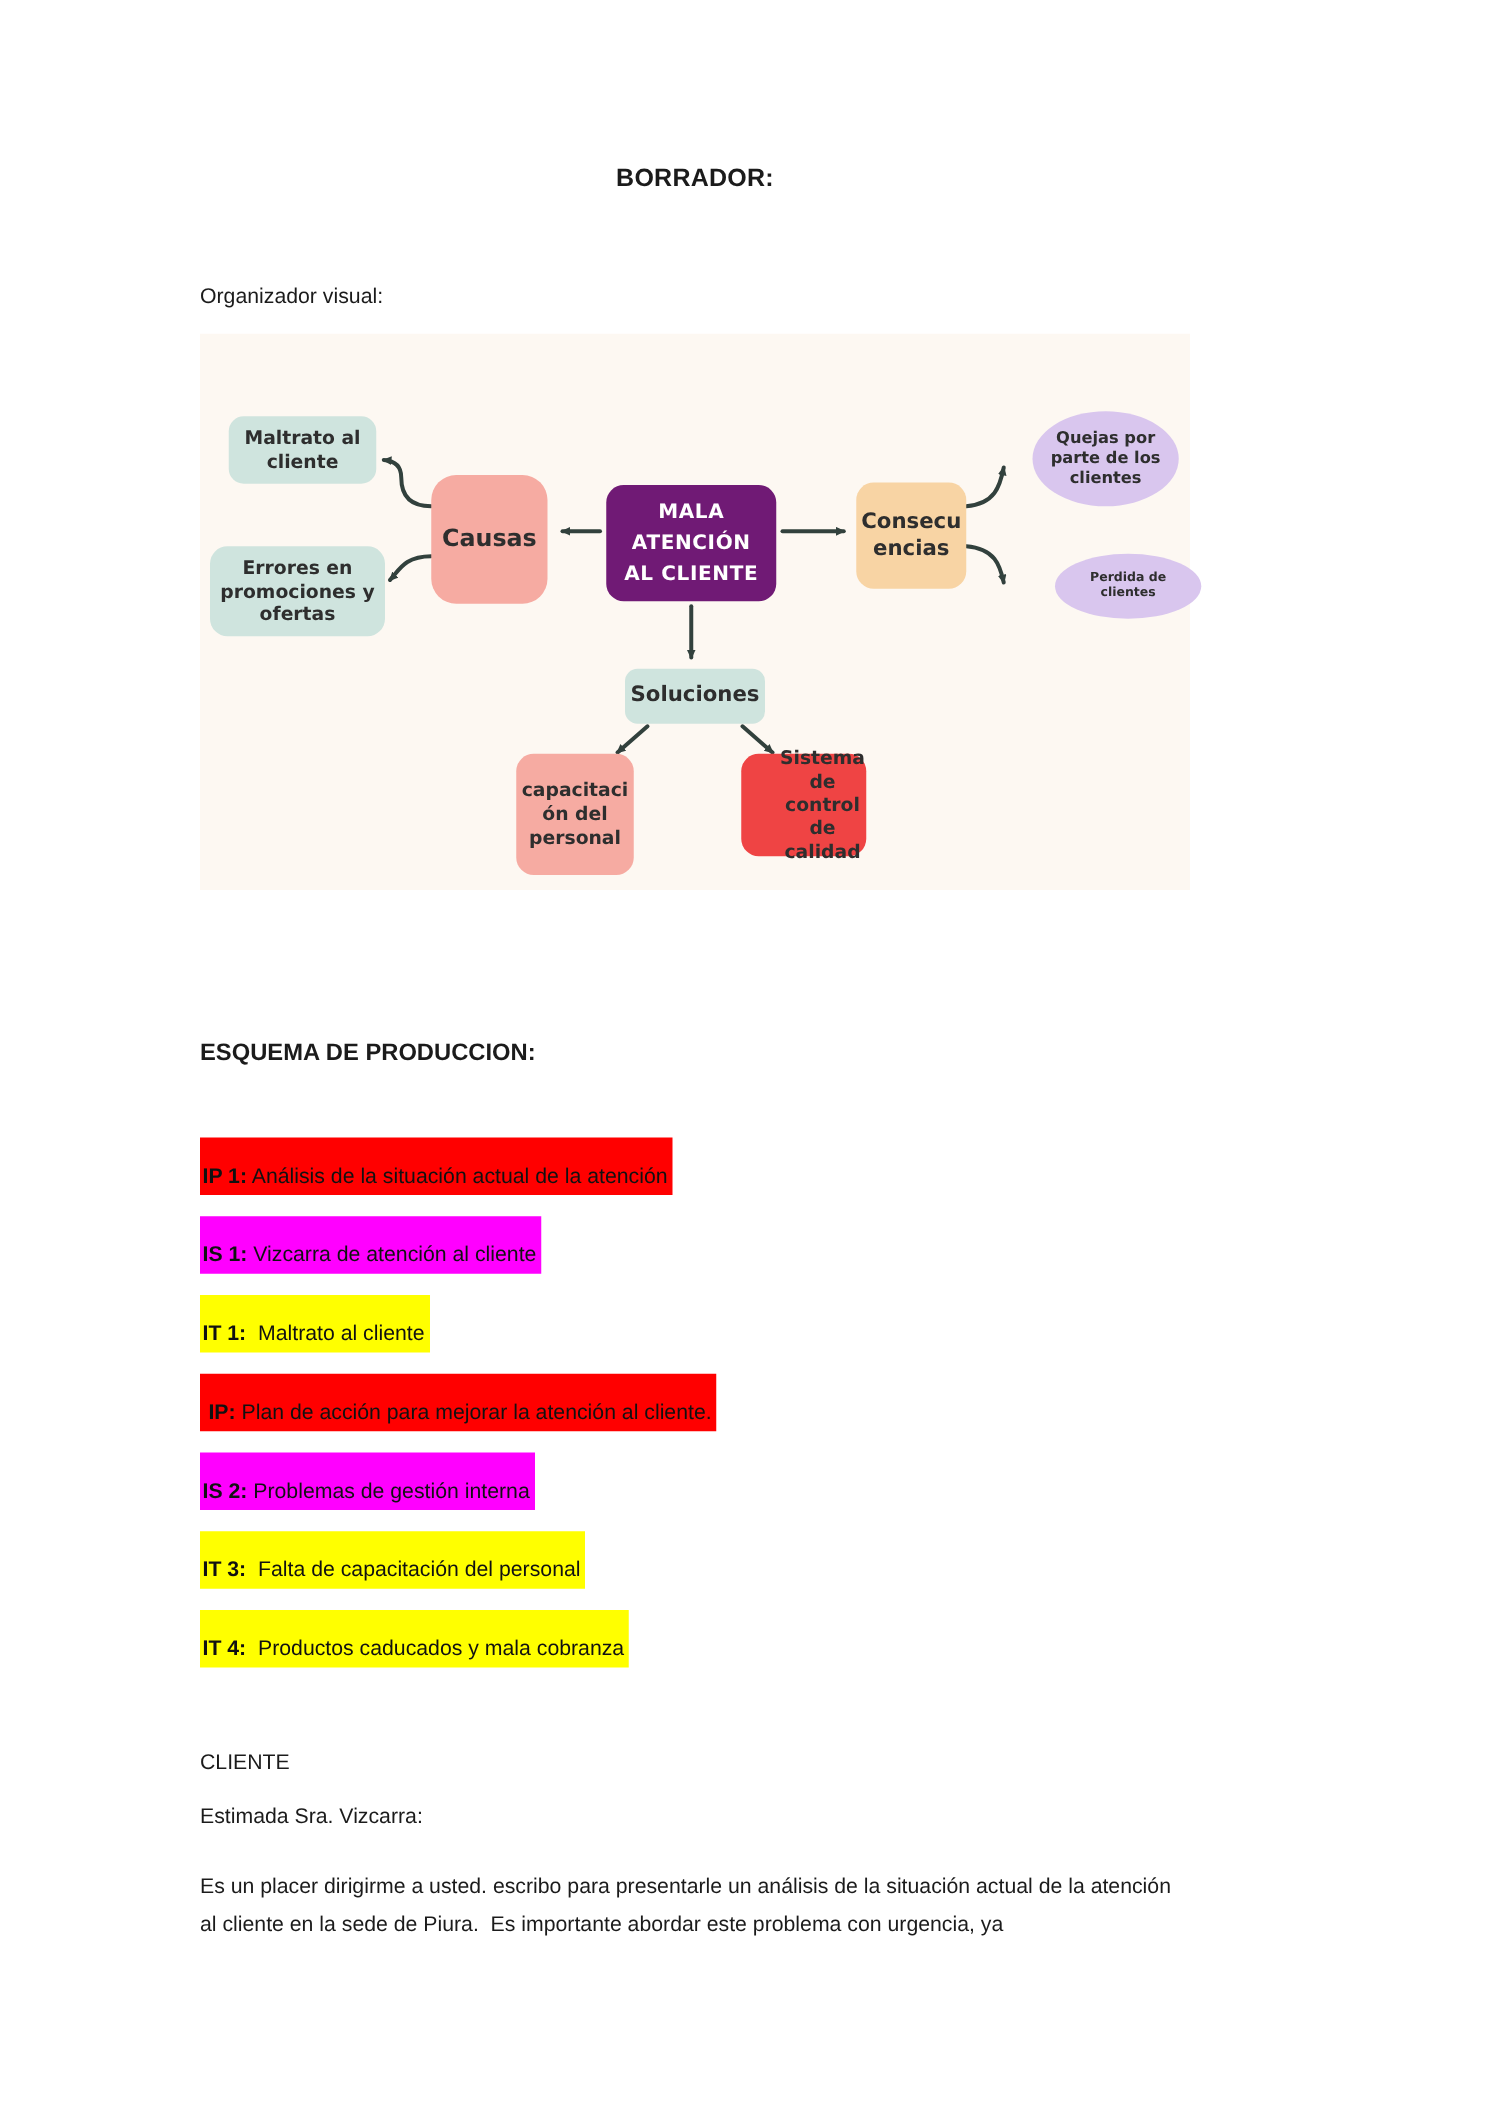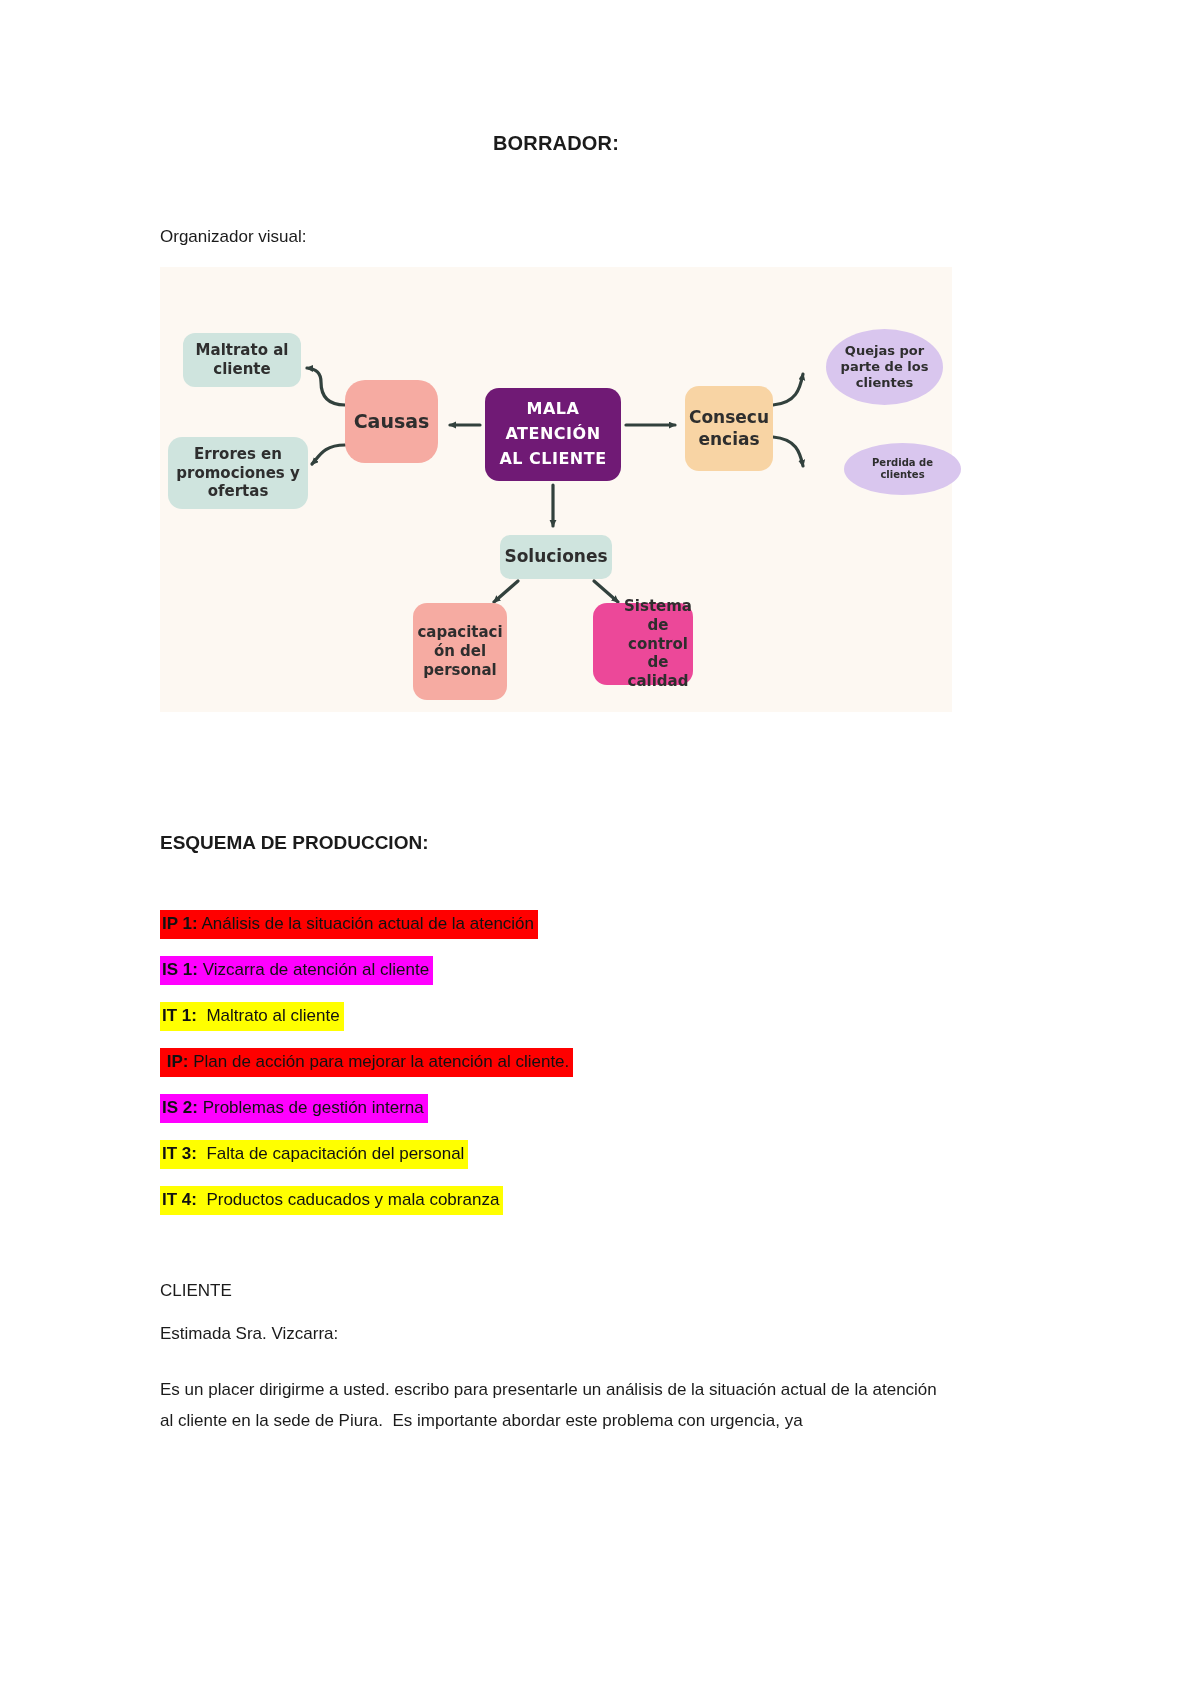--- a/index.html
+++ b/index.html
@@ -47,40 +47,40 @@
     justify-content:center;
     text-align:center;
     font-family:"DejaVu Sans",sans-serif;
     font-weight:700;
     color:#2e2e2e;
     line-height:1.25;
     padding:4px 6px;
   }
   .node-maltrato      { left:23px;  top:66px;  width:118px; height:54px; border-radius:12px; font-size:15px; }
   .node-errores       { left:8px;   top:170px; width:140px; height:72px; border-radius:14px; font-size:15px; }
-  .node-causas        { left:185px; top:113px; width:93px;  height:83px; border-radius:20px; font-size:19px; }
+  .node-causas        { left:185px; top:113px; width:93px;  height:103px; border-radius:20px; font-size:19px; }
   .node-center        { left:325px; top:121px; width:136px; height:93px; border-radius:14px; font-size:16px;
                         color:#ffffff; text-transform:uppercase; letter-spacing:0.5px; line-height:1.55; }
   .node-consecuencias { left:525px; top:119px; width:88px;  height:85px; border-radius:14px; font-size:17px; }
   .node-quejas        { left:666px; top:62px;  width:117px; height:76px; border-radius:50%; font-size:13px; }
   .node-perdida       { left:684px; top:176px; width:117px; height:52px; border-radius:50%; font-size:10px; }
   .node-soluciones    { left:340px; top:268px; width:112px; height:44px; border-radius:10px; font-size:17px; }
   .node-capacitacion  { left:253px; top:336px; width:94px;  height:97px; border-radius:14px; font-size:15px; }
   .node-sistema       { left:433px; top:336px; width:100px; height:82px; border-radius:14px; font-size:15px; }
   
   .esquema-heading {
     margin-top:120px;
     font-size:19px;
     font-weight:700;
   }
   .esquema-list { margin-top:56px; }
   .hl-line { margin-bottom:17px; line-height:26px; font-size:17px; }
   .hl {
     display:inline-block;
-    padding:1px 4px 2px 2px;
+    padding:18px 4px 2px 2px;
     white-space:pre-wrap;
     color:#111111;
   }
   .hl .pfx { font-weight:700; }
   
   .inicio { margin-top:66px; font-size:17px; }
   .salutation { margin-top:23px; font-size:17px; }
   .body-paragraph {
     margin-top:30px;
     font-size:17px;
@@ -120,21 +120,21 @@
 
       <div class="node node-maltrato" style="background: rgb(207, 228, 222);">Maltrato al cliente</div>
       <div class="node node-errores" style="background: rgb(207, 228, 222);">Errores en promociones y ofertas</div>
       <div class="node node-causas" style="background: rgb(246, 171, 162);">Causas</div>
       <div class="node node-center" style="background: #701a75;">MALA ATENCIÓN AL CLIENTE</div>
       <div class="node node-consecuencias" style="background: rgb(248, 212, 164);">Consecu encias</div>
       <div class="node node-quejas" style="background: rgb(217, 198, 238);">Quejas por parte de los clientes</div>
       <div class="node node-perdida" style="background: rgb(217, 198, 238);">Perdida de clientes</div>
       <div class="node node-soluciones" style="background: rgb(207, 228, 222);">Soluciones</div>
       <div class="node node-capacitacion" style="background: rgb(246, 171, 162);">capacitaci ón del personal</div>
-      <div class="node node-sistema" style="background: #ec4899; padding-left: 36px;">Sistema de control de calidad</div>
+      <div class="node node-sistema" style="background: #ef4444; padding-left: 36px;">Sistema de control de calidad</div>
     </div>
 
     <h2 class="esquema-heading">ESQUEMA DE PRODUCCION:</h2>
 
     <div class="esquema-list">
       <p class="hl-line"><span class="hl" style="background: rgb(255, 0, 0);"><span class="pfx">IP 1:</span><span> Análisis de la situación actual de la atención</span></span></p>
       <p class="hl-line"><span class="hl" style="background: rgb(255, 0, 255);"><span class="pfx">IS 1:</span><span> Vizcarra de atención al cliente</span></span></p>
       <p class="hl-line"><span class="hl" style="background: rgb(255, 255, 0);"><span class="pfx">IT 1:</span><span>  Maltrato al cliente</span></span></p>
       <p class="hl-line"><span class="hl" style="background: rgb(255, 0, 0);"><span class="pfx"> IP:</span><span> Plan de acción para mejorar la atención al cliente.</span></span></p>
       <p class="hl-line"><span class="hl" style="background: rgb(255, 0, 255);"><span class="pfx">IS 2:</span><span> Problemas de gestión interna</span></span></p>

